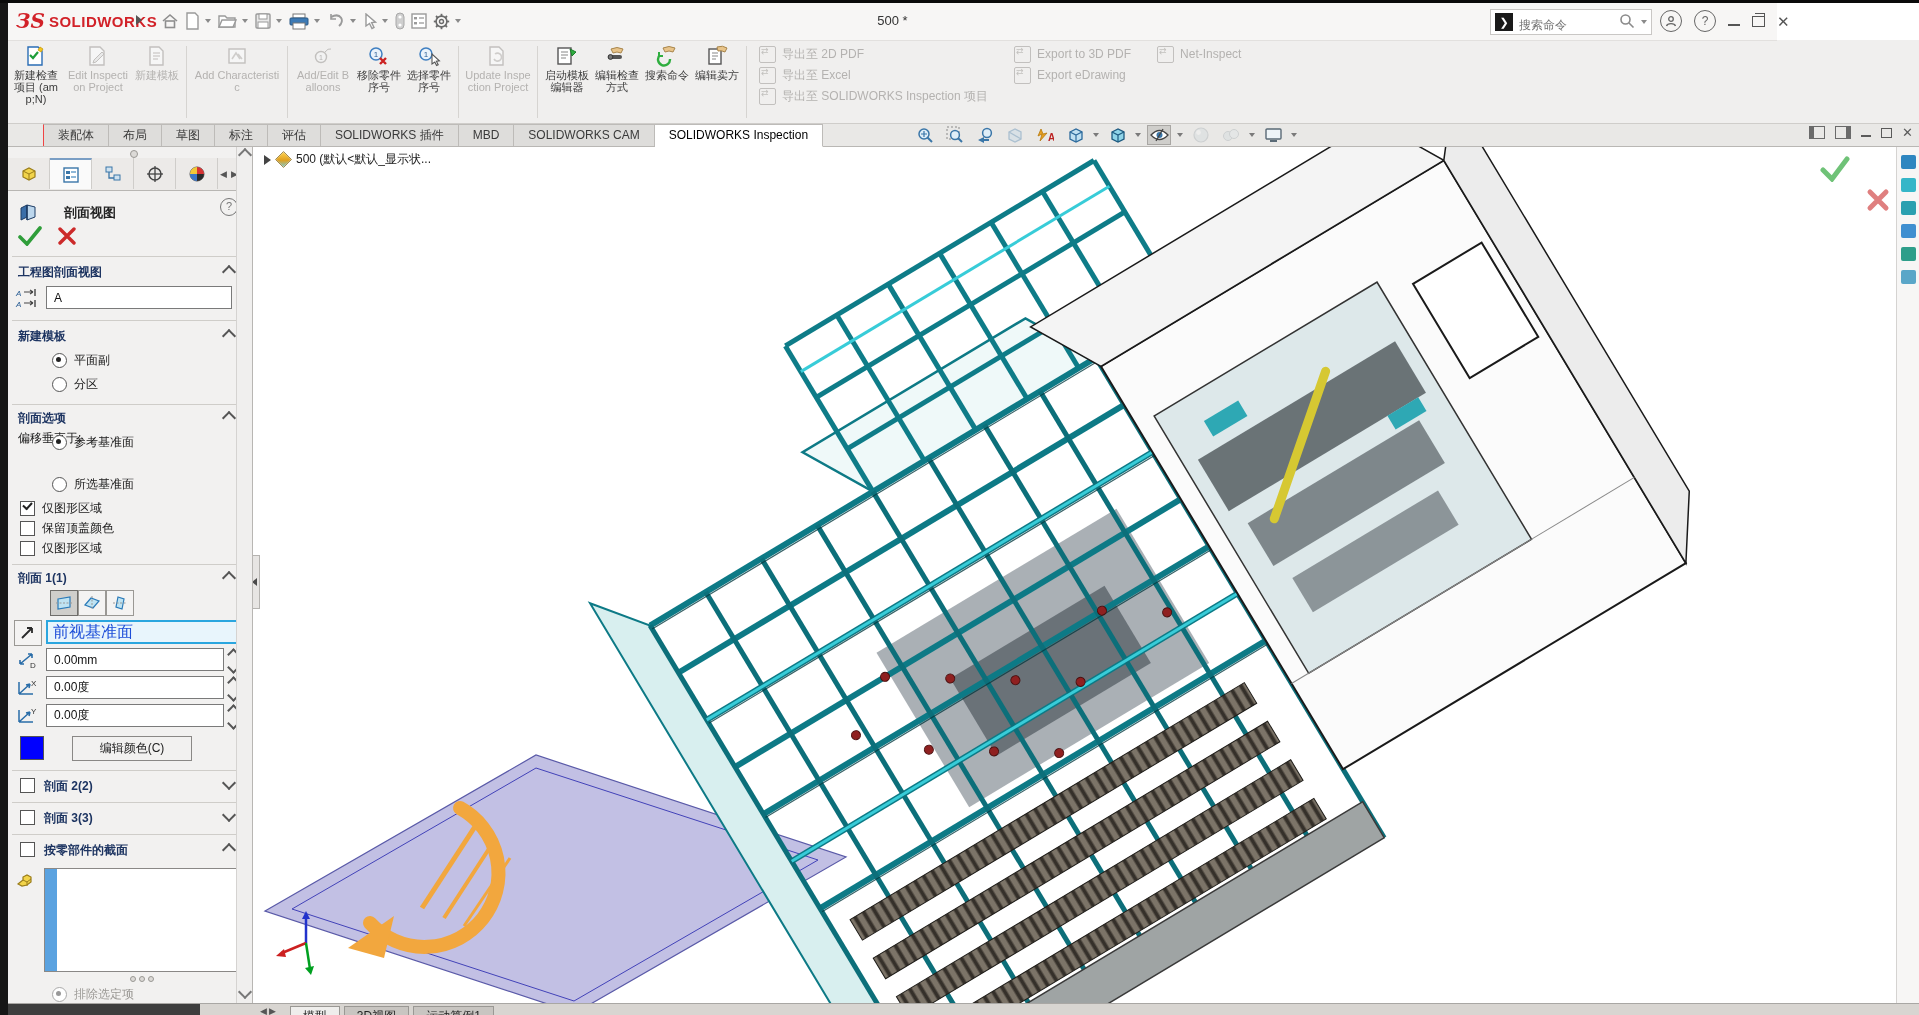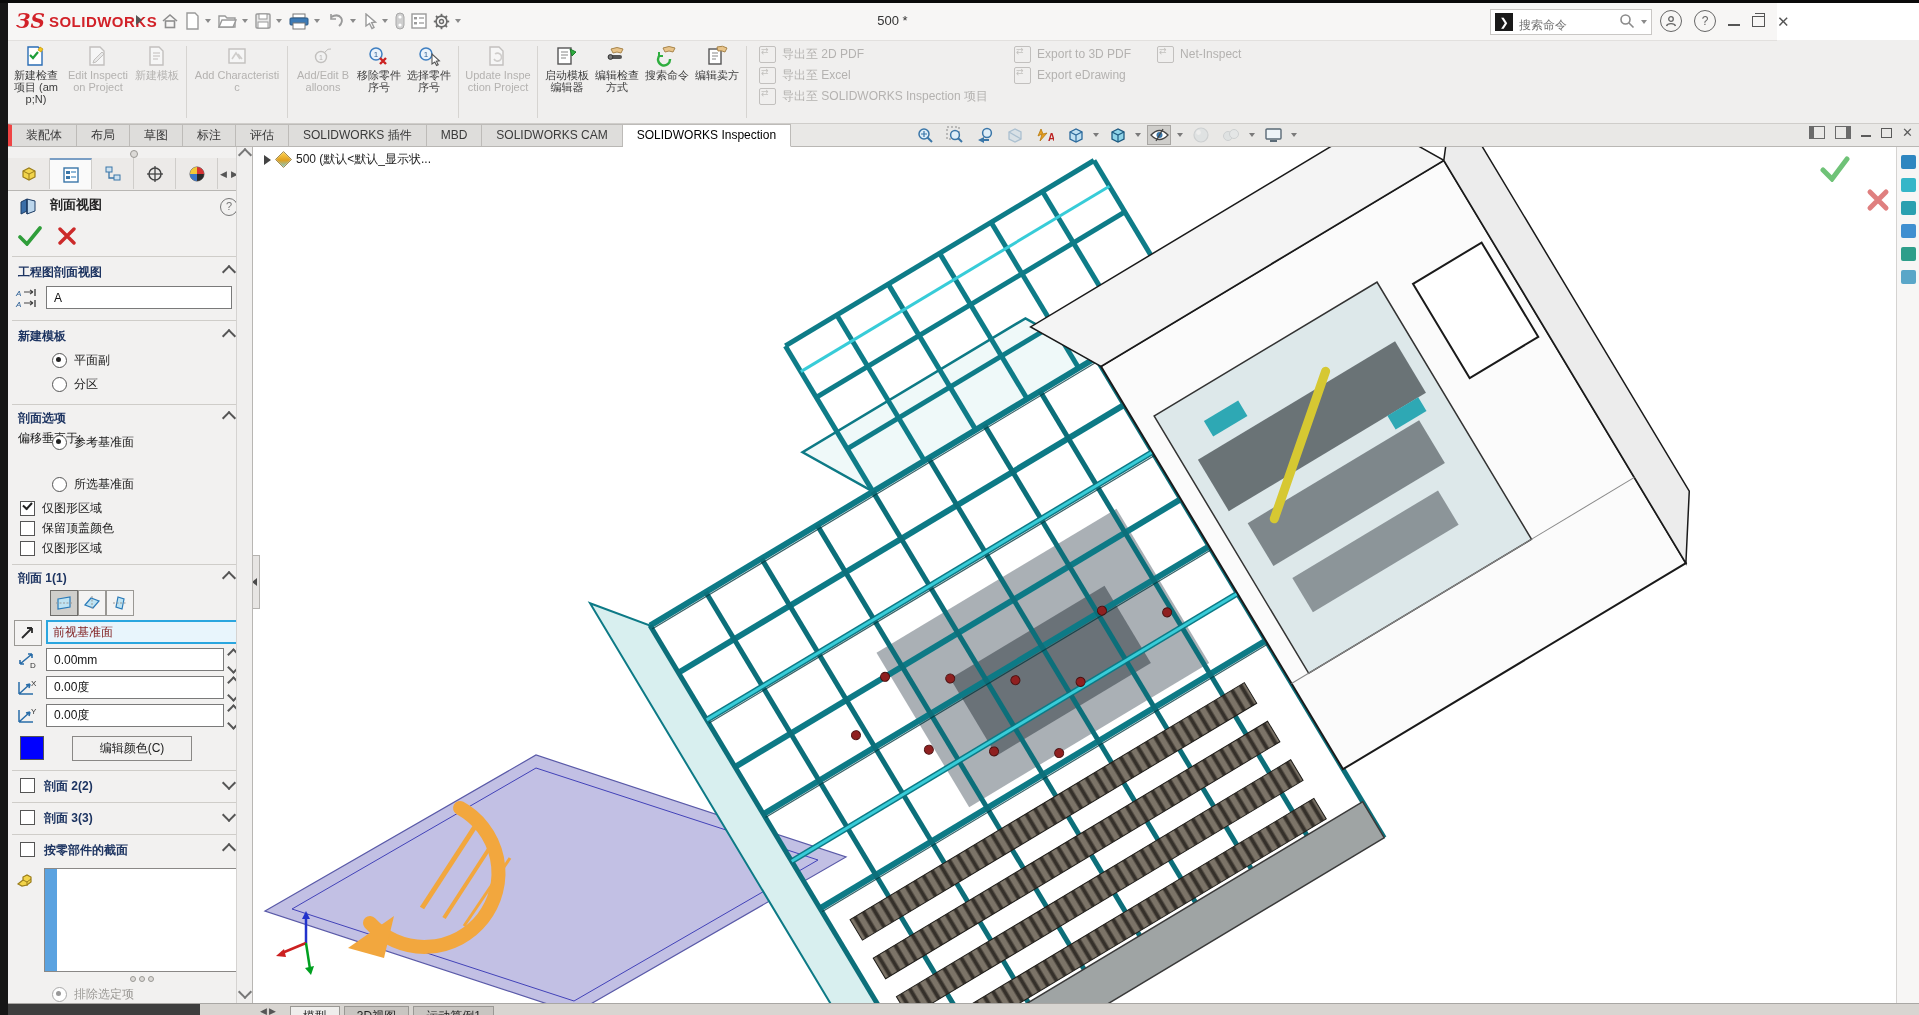--- a/index.html
+++ b/index.html
@@ -38,21 +38,21 @@
   .rbtn.dis{color:#b4b2b0;}
   .rsep{width:1px;height:72px;background:#d6d4d1;margin:2px 4px 0 4px;}
   .rexports{display:flex;flex-direction:column;justify-content:flex-start;gap:5px;margin-left:8px;padding-top:2px;}
   .rexp{display:flex;align-items:center;gap:6px;color:#b4b2b0;font-size:12px;height:16px;}
   .rexp .eic{width:15px;height:15px;border:1.3px solid #c2c0be;border-radius:2px;position:relative;}
   .rexp .eic:after{content:"⇄";position:absolute;left:1px;top:-1px;font-size:9px;color:#c2c0be;}
   
   .tabrow{left:8px;top:124px;width:1911px;height:22px;background:#e9e8e6;border-bottom:1px solid #b9b7b4;z-index:40;}
   .tabs{position:absolute;left:0;top:0;height:22px;display:flex;}
   .tab{height:21px;line-height:21px;padding:0 14px;border-right:1px solid #bdbbb8;border-top:1px solid #bdbbb8;background:#dedddb;color:#3a3a3a;font-size:12px;white-space:nowrap;}
-  .tab:first-child{border-left:4px solid #ef4444;}
+  .tab:first-child{border-left:1px solid #ef4444;margin-left:35px;}
   .tab.active{background:#ffffff;border-bottom:1px solid #fff;color:#000;}
   .hud{position:absolute;left:905px;top:0px;height:22px;display:flex;align-items:center;gap:6px;}
   .hudb{width:24px;height:20px;display:flex;align-items:center;justify-content:center;}
   .hudb.pressed{background:#cfcecb;border:1px solid #a8a6a3;box-sizing:border-box;}
   .hudb.dim svg{opacity:.35;}
   .hcaret{width:0;height:0;border-top:4px solid #7a7a7a;border-left:3.5px solid transparent;border-right:3.5px solid transparent;}
   .docctl{position:absolute;right:6px;top:2px;display:flex;align-items:center;gap:10px;color:#5a5a5a;}
   .paneic{width:14px;height:11px;border:1.4px solid #6a6a6a;position:relative;}
   .paneic.l:before{content:"";position:absolute;left:0;top:0;width:4px;height:100%;background:#6a6a6a;}
   .paneic.r:before{content:"";position:absolute;right:0;top:0;width:4px;height:100%;background:#6a6a6a;}
@@ -78,41 +78,41 @@
   .bb-tab{background:#c8c5c1;border:1px solid #9a9894;border-bottom:none;padding:1px 12px;white-space:nowrap;}
   .bb-tab.act{background:#efeeec;}
   
   .panel{left:8px;top:146px;width:244px;height:857px;background:#f2f1f0;border-right:1px solid #b8b6b3;z-index:35;}
   .pm-grip{position:absolute;left:0;top:0;width:100%;height:12px;}
   .pm-grip:after{content:"";position:absolute;left:50%;top:4px;width:6px;height:6px;border:1px solid #9a9894;border-radius:50%;background:#dcdad7;}
   .pm-tabs{position:absolute;left:0;top:12px;width:100%;height:32px;display:flex;border-bottom:1px solid #b8b6b3;background:#eceae8;}
   .pm-tab{width:41px;height:31px;display:flex;align-items:center;justify-content:center;border-right:1px solid #cfcdca;}
   .pm-tab.active{background:#fafafa;border-top:2px solid #7a9ec4;height:29px;}
   .pm-nav{margin-left:2px;display:flex;align-items:center;gap:4px;color:#555;font-size:9px;}
-  .pm-title{position:absolute;left:0;top:50px;width:100%;height:26px;display:flex;align-items:flex-start;gap:12px;padding-left:10px;box-sizing:border-box;}
+  .pm-title{position:absolute;left:0;top:50px;width:100%;height:26px;display:flex;align-items:flex-end;gap:26px;padding-left:10px;box-sizing:border-box;}
   .pm-title .t{font-size:13px;font-weight:bold;color:#222;}
   .pm-help{position:absolute;right:14px;top:52px;width:16px;height:16px;border:1.4px solid #777;border-radius:50%;color:#777;font-size:11px;text-align:center;line-height:15px;}
   .okrow{position:absolute;left:10px;top:80px;display:flex;gap:16px;align-items:center;}
   .sep{position:absolute;left:4px;width:224px;height:1px;background:#cfcdc9;}
   .hdr{position:absolute;left:10px;font-weight:bold;color:#1d3461;font-size:12px;}
   .chev{position:absolute;right:18px;width:8px;height:8px;border-right:2px solid #555;border-bottom:2px solid #555;}
   .chev.up{transform:rotate(-135deg);}
   .chev.dn{transform:rotate(45deg);}
   .radio{position:absolute;display:flex;align-items:center;gap:7px;color:#1a1a1a;}
   .radio .rc{width:13px;height:13px;border:1px solid #555;border-radius:50%;background:#fff;position:relative;}
   .radio.sel .rc:after{content:"";position:absolute;left:3px;top:3px;width:5px;height:5px;border-radius:50%;background:#222;}
   .radio.dim{color:#9a9894;}
   .radio.dim .rc{border-color:#aaa;}
   .radio.dim.sel .rc:after{background:#999;}
   .chk{position:absolute;display:flex;align-items:center;gap:7px;color:#1a1a1a;}
   .chk .cb{width:13px;height:13px;border:1px solid #555;background:#fff;position:relative;}
   .chk.on .cb:after{content:"";position:absolute;left:2px;top:0px;width:7px;height:4px;border-left:2px solid #222;border-bottom:2px solid #222;transform:rotate(-48deg);}
   .field{position:absolute;background:#fff;border:1px solid #7a7a7a;font-size:12px;color:#111;display:flex;align-items:center;padding:0 5px;box-sizing:border-box;}
   .field input{border:none;outline:none;width:100%;font-size:12px;color:#111;background:transparent;}
-  .selfield{position:absolute;background:#e8f5fc;border:2px solid #2aa6df;font-size:12px;color:#7f1d1d;display:flex;align-items:center;padding:0 5px;box-sizing:border-box;}
+  .selfield{position:absolute;background:#e8f5fc;border:2px solid #2aa6df;font-size:16px;color:#1d4ed8;display:flex;align-items:center;padding:0 5px;box-sizing:border-box;}
   .spin{position:absolute;width:14px;display:flex;flex-direction:column;gap:4px;align-items:center;}
   .spin .u{width:7px;height:7px;border-left:2px solid #555;border-top:2px solid #555;transform:rotate(45deg);}
   .spin .d{width:7px;height:7px;border-left:2px solid #555;border-bottom:2px solid #555;transform:rotate(-45deg);}
   .icbox{position:absolute;width:26px;height:24px;display:flex;align-items:center;justify-content:center;}
   .planebtn{position:absolute;width:26px;height:24px;border:1px solid #9a9894;background:#f4f3f2;display:flex;align-items:center;justify-content:center;}
   .planebtn.pressed{background:#cfcecb;border-color:#6f6d6a;}
   .swatch{position:absolute;width:22px;height:22px;border:1px solid #555;}
   .pbtn{position:absolute;background:#f2f1f0;border:1px solid #8a8886;font-size:12px;color:#222;display:flex;align-items:center;justify-content:center;}
   .listbox{position:absolute;background:#fff;border:1px solid #8a8886;}
   .listbox .strip{position:absolute;left:0;top:0;width:12px;height:100%;background:#5aa2e0;}

